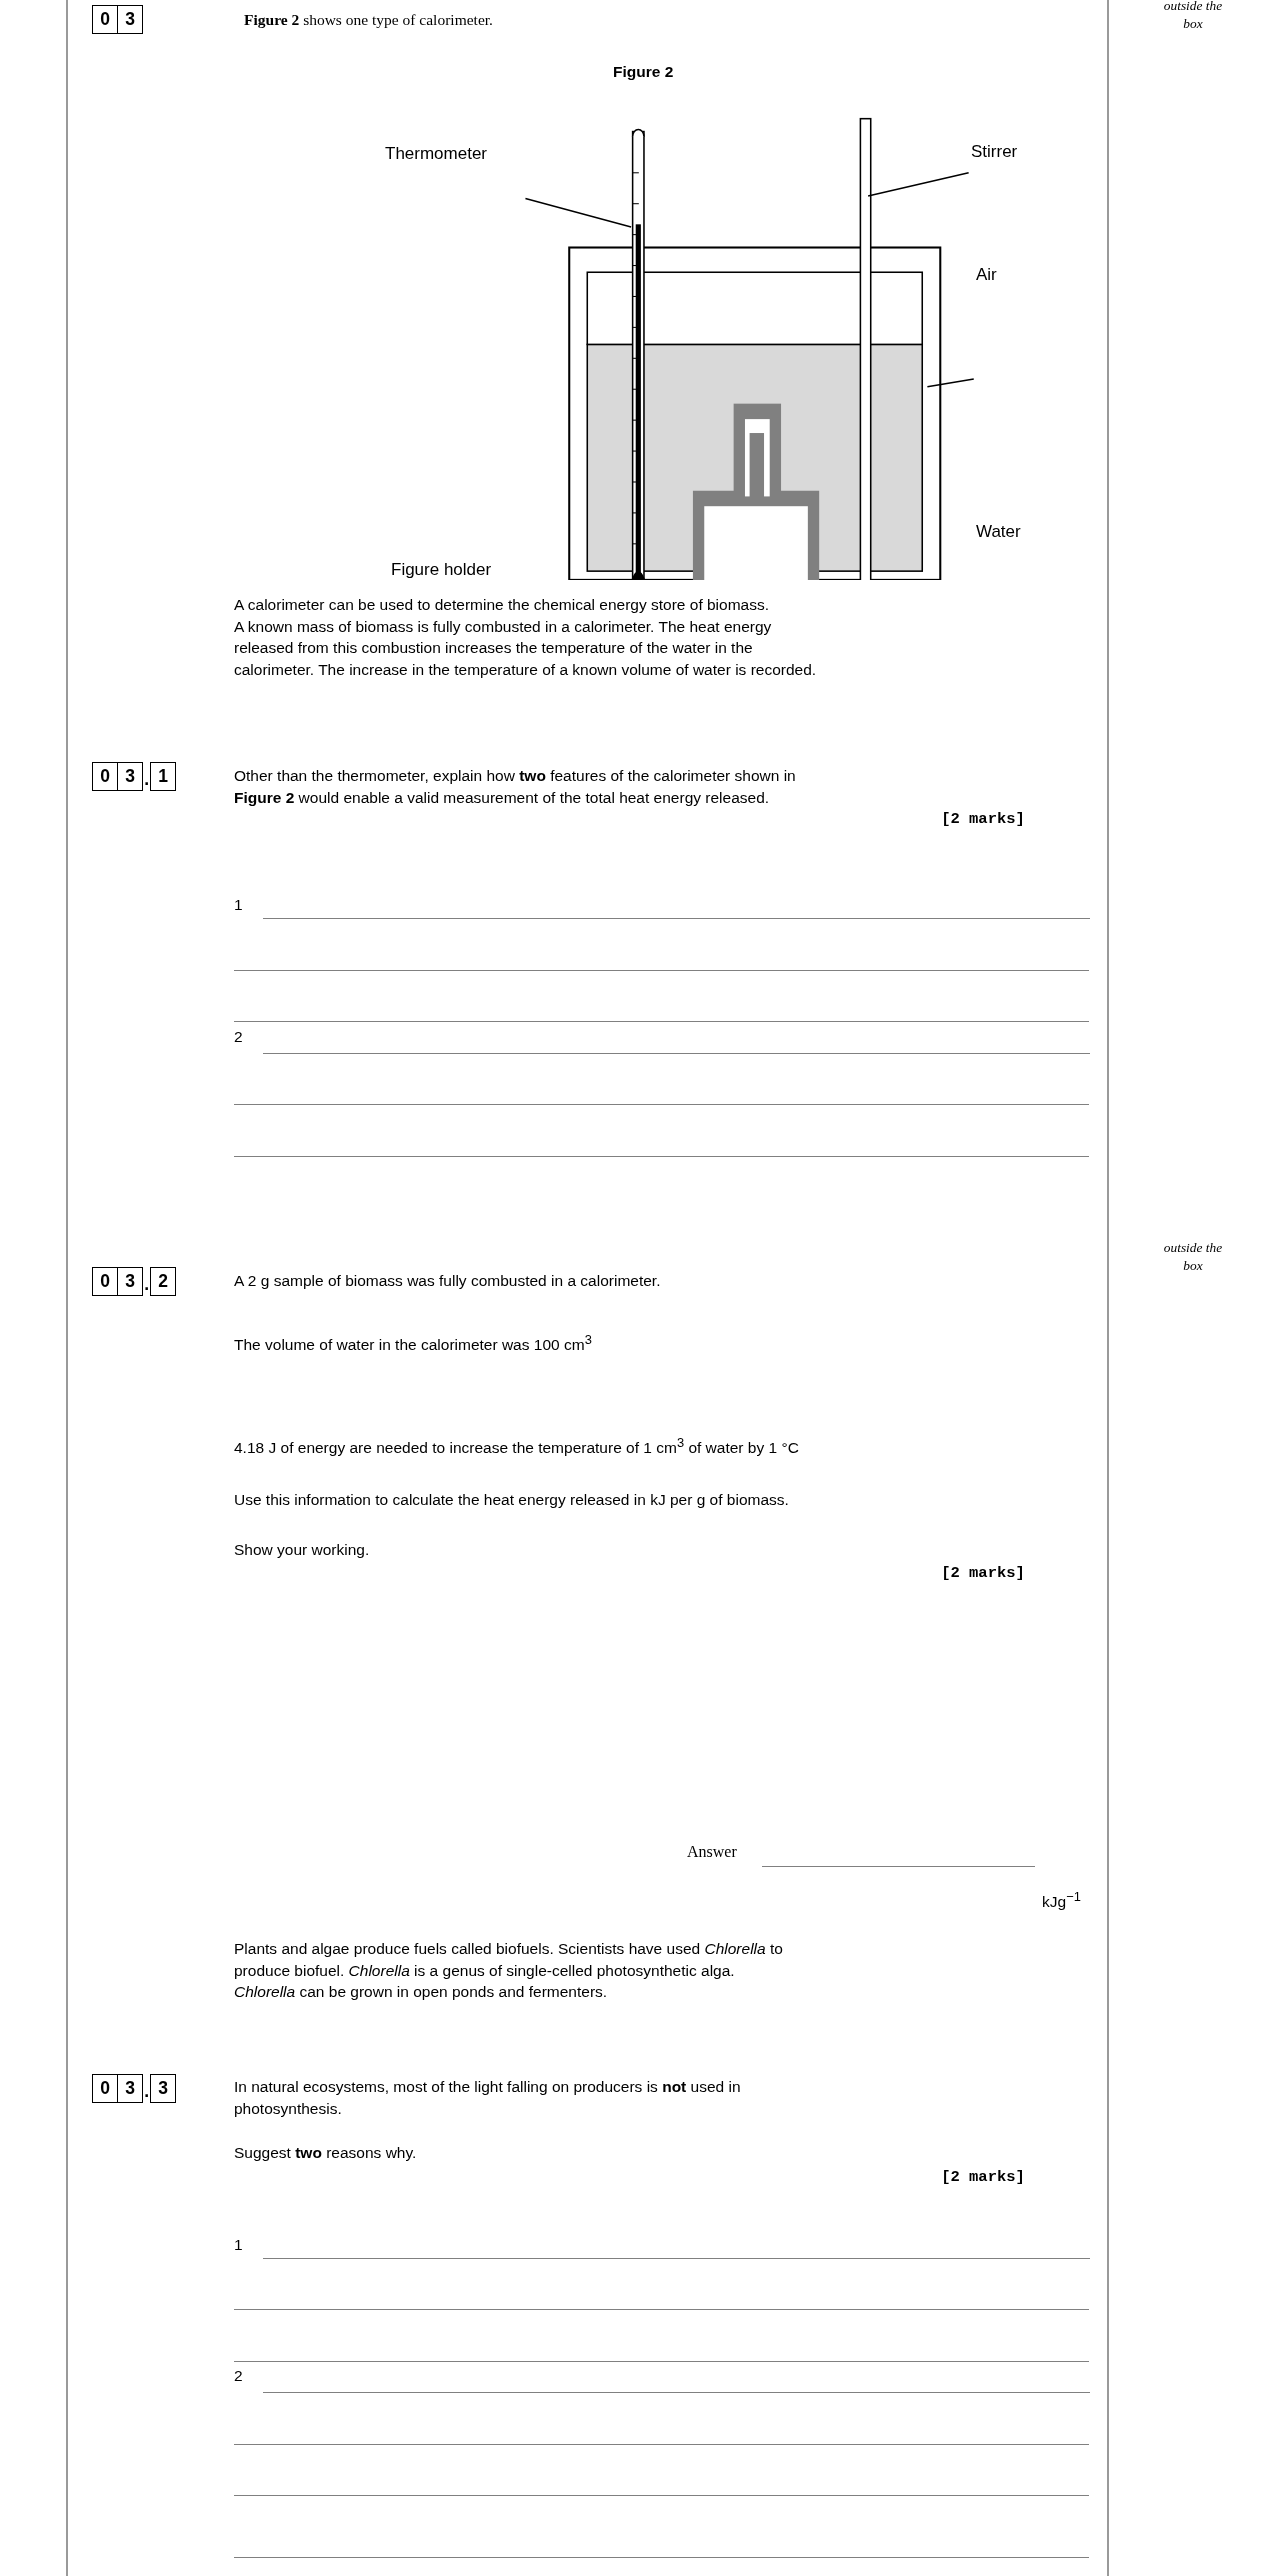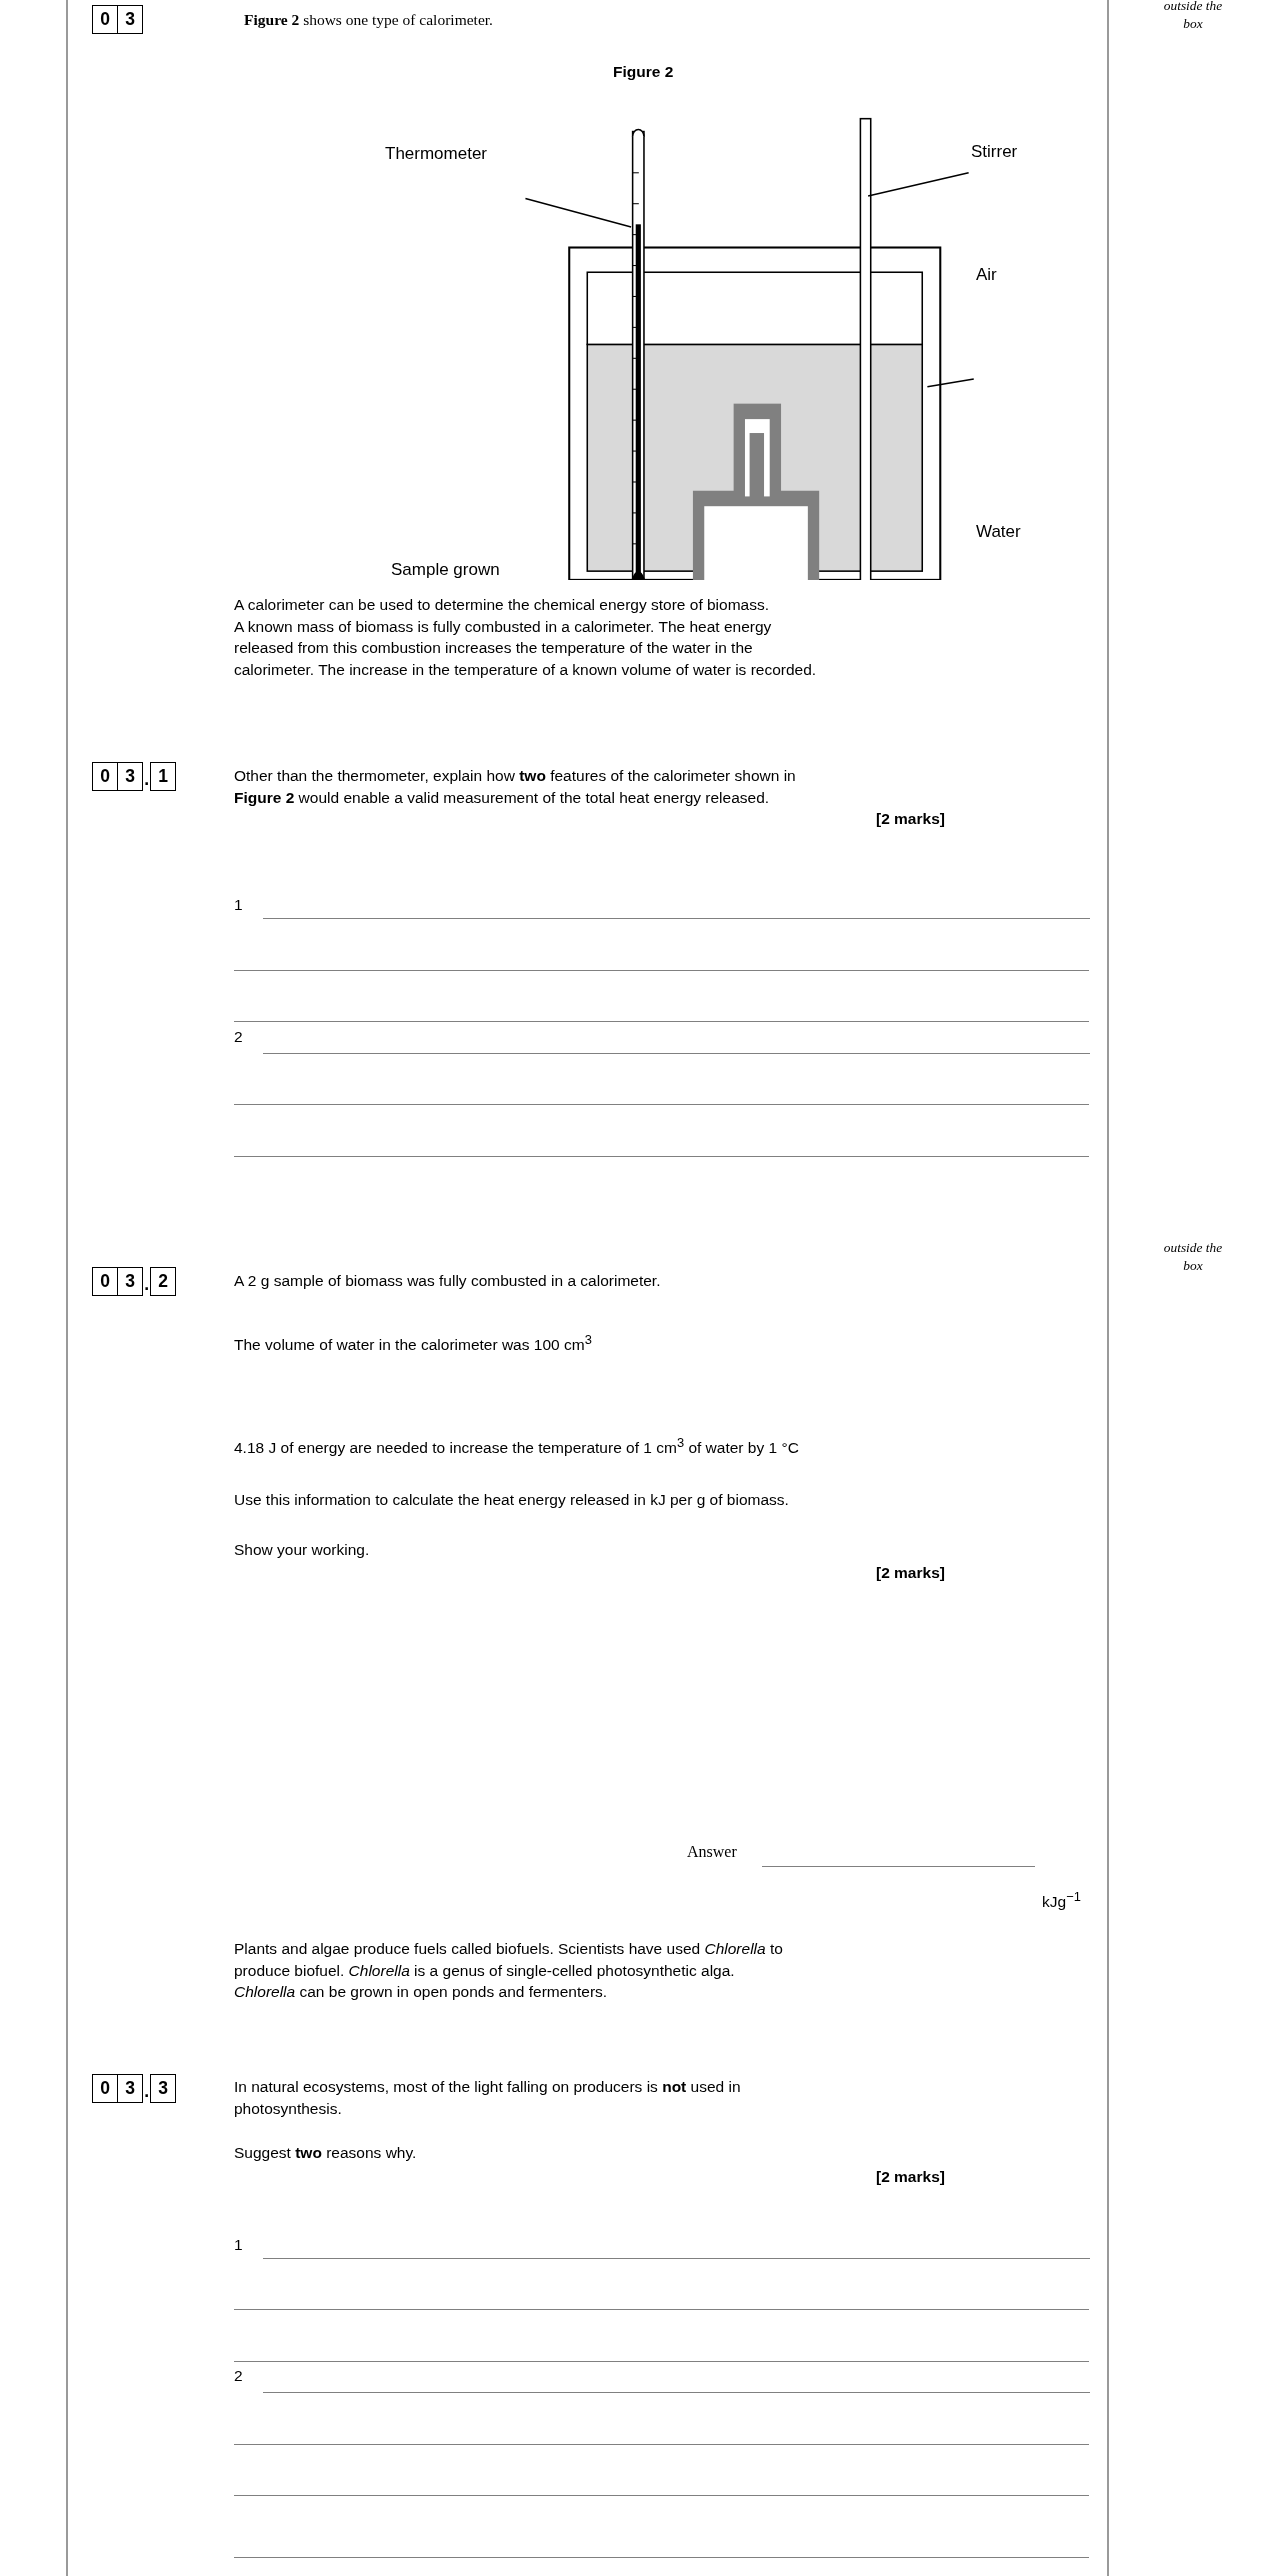--- a/index.html
+++ b/index.html
@@ -104,22 +104,22 @@
     line-height: 21.6px;
     font-family: "Liberation Sans", sans-serif;
     color: #000;
   }
   .body-text b { font-weight: bold; }
   .body-text i { font-style: italic; }
   .marks {
     position: absolute;
     font-size: 15.5px;
     font-weight: bold;
-    font-family: Liberation Sans, sans-serif;
-    text-align: left;
+    font-family: Liberation Mono, monospace;
+    text-align: center;
   }
 
   
   .fig-caption {
     position: absolute;
     font-size: 15.5px;
     font-weight: bold;
     font-family: "Liberation Sans", sans-serif;
   }
 
@@ -245,21 +245,21 @@
       <line x1="1085" y1="155" x2="1280" y2="110" stroke="#000000" stroke-width="3"></line>
       <line x1="1200" y1="525" x2="1290" y2="510" stroke="#000000" stroke-width="3"></line>
       <line x1="1140" y1="1300" x2="1290" y2="1360" stroke="#000000" stroke-width="3"></line>
       <line x1="455" y1="1490" x2="820" y2="1255" stroke="#000000" stroke-width="3"></line>
     </svg>
 
     <div class="fig-label" style="left:76px; top:28px;">Thermometer</div>
     <div class="fig-label" style="left:662px; top:26px;">Stirrer</div>
     <div class="fig-label" style="left:667px; top:149px;">Air</div>
     <div class="fig-label" style="left:667px; top:406px;">Water</div>
-    <div class="fig-label" style="left:82px; top:444px;">Sample grown</div>
+    <div class="fig-label" style="left:82px; top:444px;">Figure holder</div>
   </div>
 
   <div class="body-text" style="left:234px; top:594px; width:855px;">A calorimeter can be used to determine the chemical energy store of biomass.<br>A known mass of biomass is fully combusted in a calorimeter.  The heat energy<br>released from this combustion increases the temperature of the water in the<br>calorimeter.  The increase in the temperature of a known volume of water is recorded.</div>
 
   <div class="qnum" style="left:92px; top:762px;">
     <div class="cellpair">
       <div class="cell">0</div>
       <div class="cell">3</div>
     </div>
     <div class="dot">.</div>

